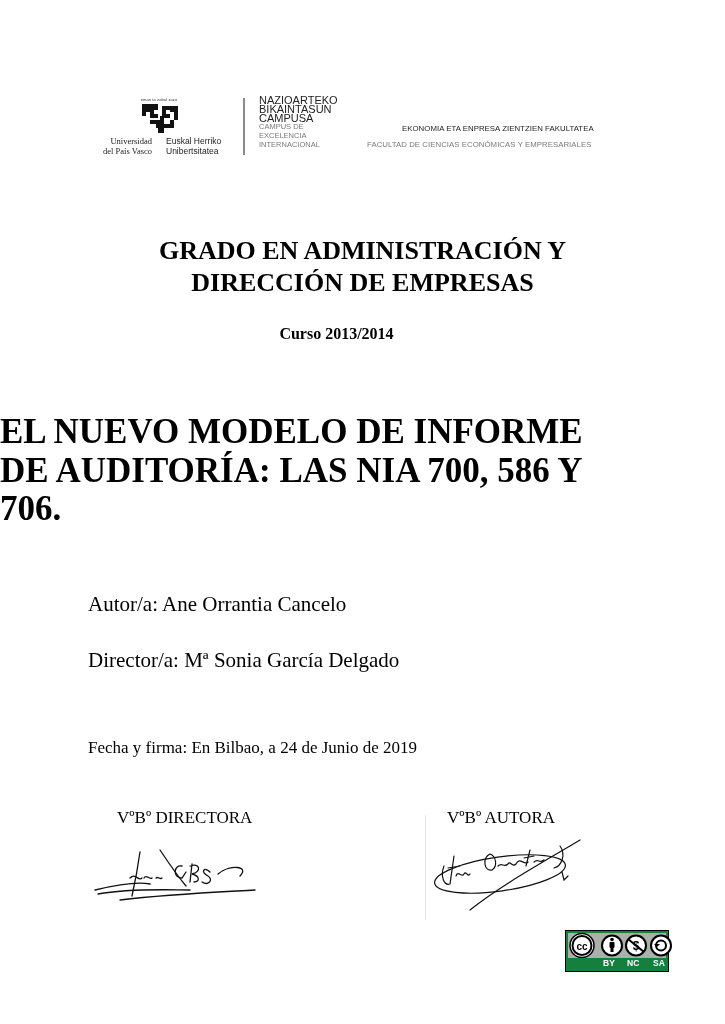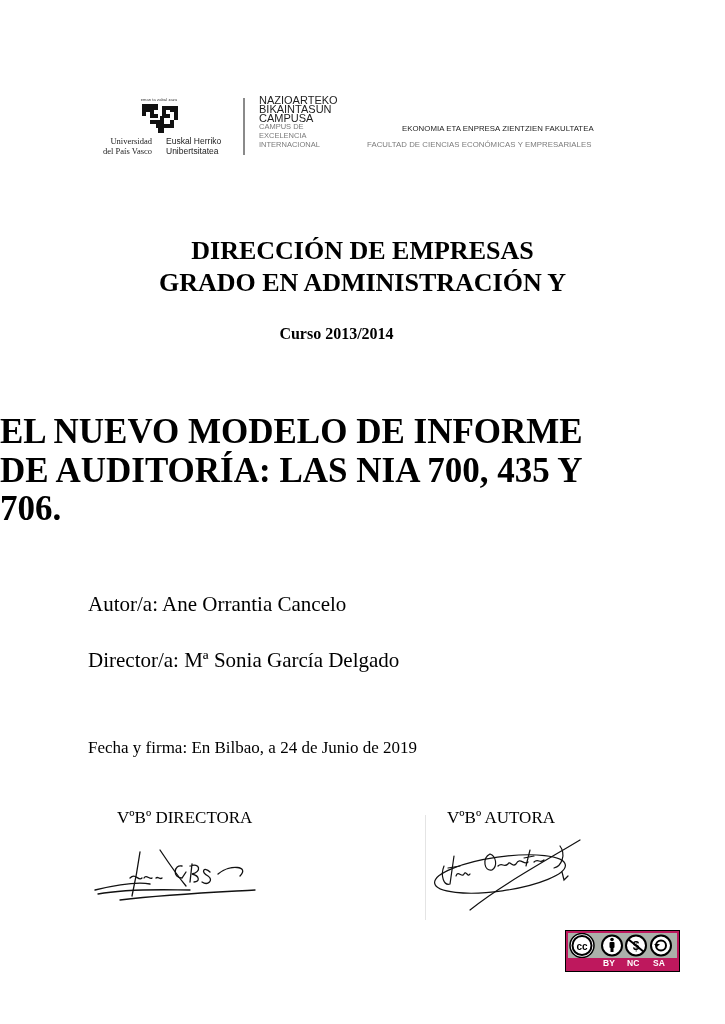--- a/index.html
+++ b/index.html
@@ -106,22 +106,22 @@
 
     .sig-sep {
       left: 425px; top: 815px; width: 1px; height: 105px;
       background: #e4e4e4;
     }
     .sig-dir { left: 90px; top: 848px; }
     .sig-aut { left: 430px; top: 836px; }
 
     
     .cc {
-      left: 565px; top: 930px; width: 115px; height: 42px;
-      background: #be185d;
+      left: 565px; top: 930px; width: 104px; height: 42px;
+      background: #15803d;
       border: 1px solid #000;
       box-sizing: border-box;
     }
     .cc-top {
       position: absolute; left: 2px; top: 2px; right: 2px; height: 25px;
       background: #abb1aa;
     }
     .cc-labels {
       position: absolute; left: 0; right: 0; bottom: 1px; height: 12px;
       font-family: "Liberation Sans", sans-serif;
@@ -158,28 +158,28 @@
 </div>
 <div class="abs campus-es">
   <div>CAMPUS DE</div>
   <div>EXCELENCIA</div>
   <div>INTERNACIONAL</div>
 </div>
 <div class="abs fac-eu">EKONOMIA ETA ENPRESA ZIENTZIEN FAKULTATEA</div>
 <div class="abs fac-es">FACULTAD DE CIENCIAS ECONÓMICAS Y EMPRESARIALES</div>
 
 <div class="abs degree">
+  <div>GRADO EN ADMINISTRACIÓN Y</div>
   <div>DIRECCIÓN DE EMPRESAS</div>
-  <div>GRADO EN ADMINISTRACIÓN Y</div>
 </div>
 <div class="abs course">Curso 2013/2014</div>
 
 <div class="abs thesis-title">
   <div>EL NUEVO MODELO DE INFORME</div>
-  <div>DE AUDITORÍA: LAS NIA 700, 435 Y</div>
+  <div>DE AUDITORÍA: LAS NIA 700, 586 Y</div>
   <div>706.</div>
 </div>
 
 <div class="abs meta author">Autor/a: Ane Orrantia Cancelo</div>
 <div class="abs meta director">Director/a: Mª Sonia García Delgado</div>
 
 <div class="abs date">Fecha y firma: En Bilbao, a 24 de Junio de 2019</div>
 
 <div class="abs vb vb-dir">VºBº DIRECTORA</div>
 <div class="abs vb vb-aut">VºBº AUTORA</div>

